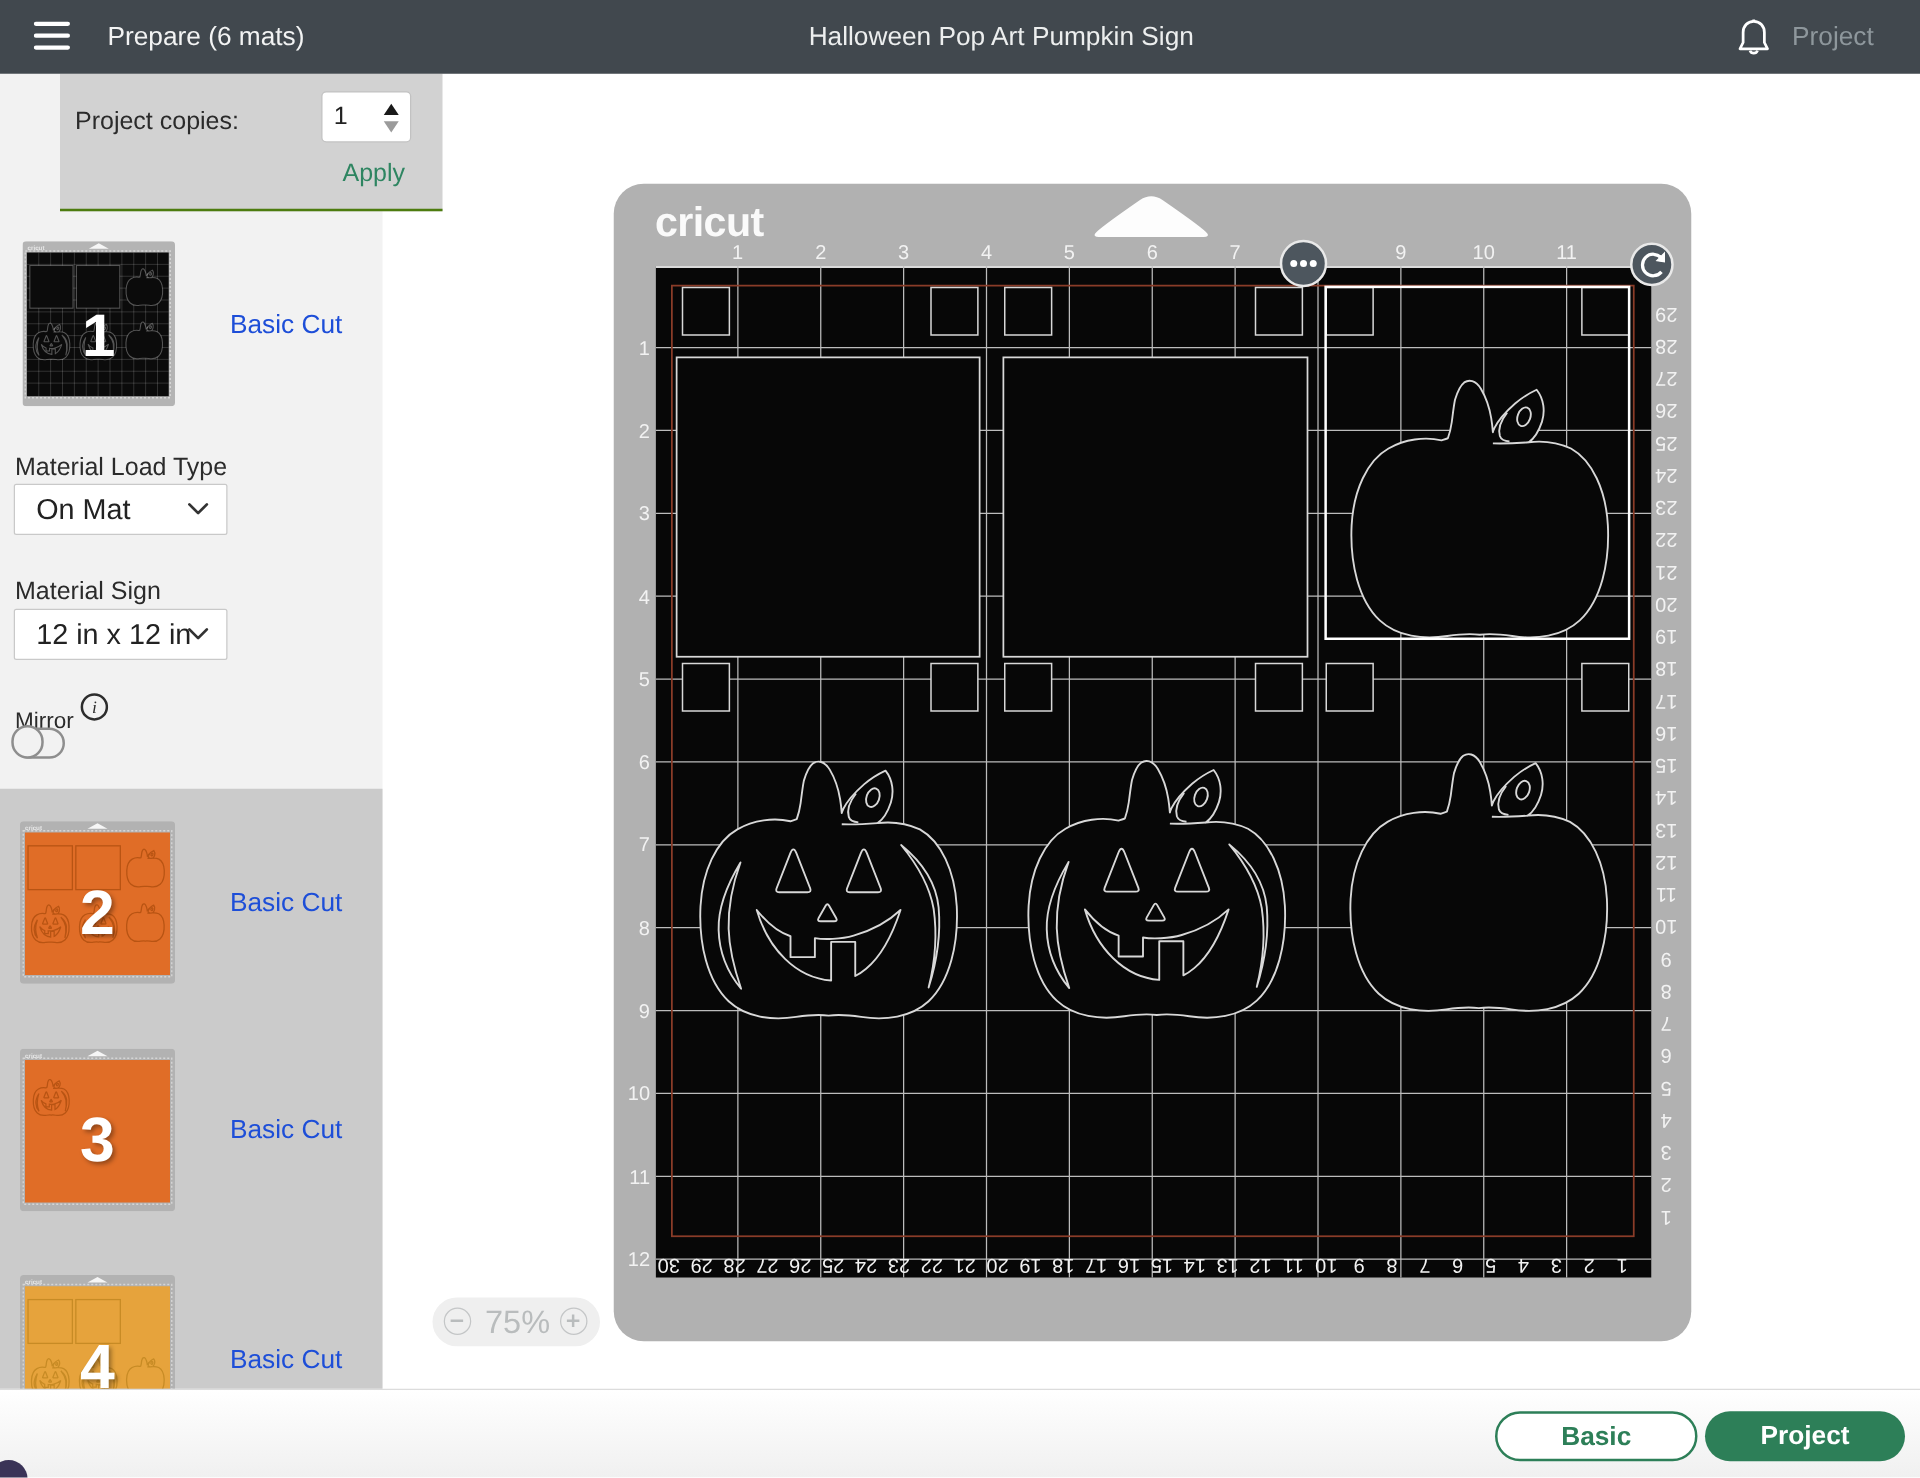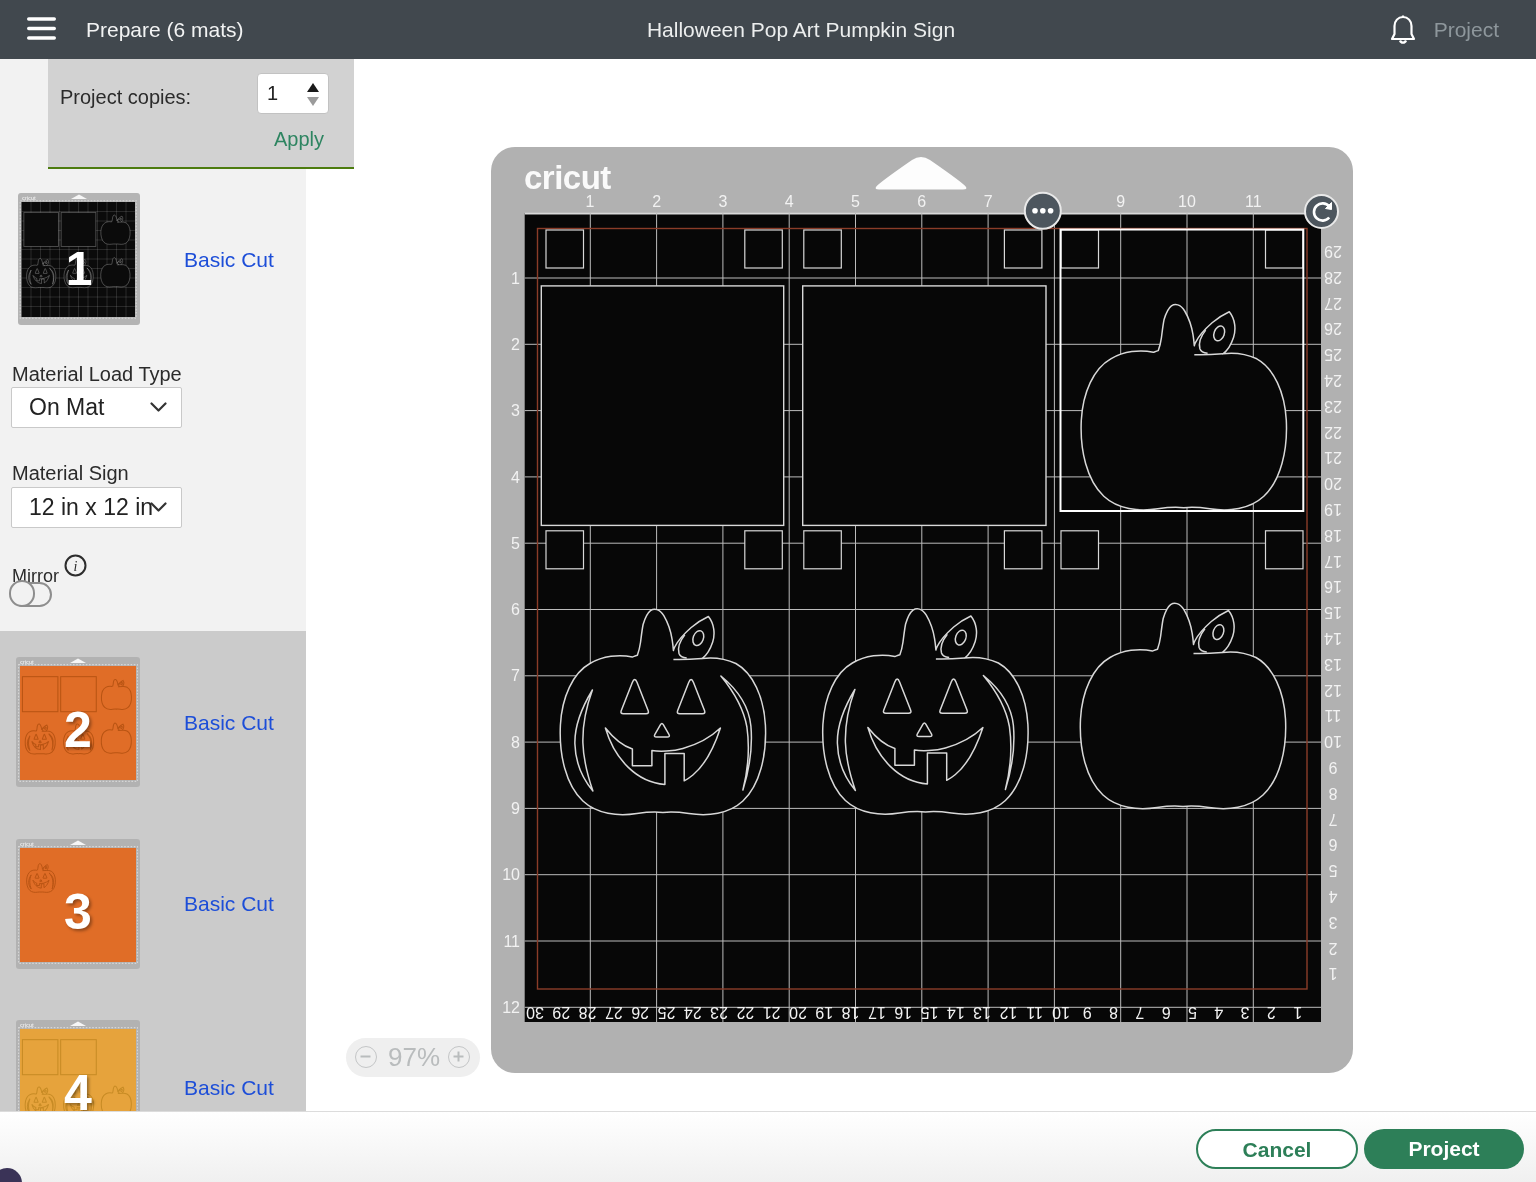--- a/index.html
+++ b/index.html
@@ -378,24 +378,24 @@
     <circle cx="1321.5" cy="211.5" r="16.5" fill="#4d565e" stroke="#e9e9e9" stroke-width="2"></circle>
     <path d="M 1329.2 206.5 A 8.6 8.6 0 1 0 1329.2 217.5" fill="none" stroke="#fff" stroke-width="2.6"></path>
     <path d="M 1325.5 208.5 L 1331.5 209.5 L 1331.5 202.5 Z" fill="#fff" stroke="#fff" stroke-width="1"></path>
   </g>
 </svg>
 
 <div id="zoompill">
   <div class="zcirc" style="left:9px"><svg width="19" height="19" viewBox="0 0 19 19">
         <line x1="4.5" y1="9.5" x2="14.5" y2="9.5" stroke="#b9bcbd" stroke-width="2"></line>
       </svg></div>
-  <div class="pct">97%</div>
+  <div class="pct">75%</div>
   <div class="zcirc" style="left:102px"><svg width="19" height="19" viewBox="0 0 19 19">
         <line x1="4.5" y1="9.5" x2="14.5" y2="9.5" stroke="#b9bcbd" stroke-width="2"></line>
         <line x1="9.5" y1="4.5" x2="9.5" y2="14.5" stroke="#b9bcbd" stroke-width="2"></line>
       </svg></div>
 </div>
 
 <div id="bottombar">
-  <div class="btn" id="cancel">Cancel</div>
+  <div class="btn" id="cancel">Basic</div>
   <div class="btn" id="continue">Project</div>
 </div>
 <div class="abs" style="left:-8px;top:1168px;width:30px;height:30px;border-radius:50%;background:#3a3357;z-index:50"></div>
 
 </body></html>

